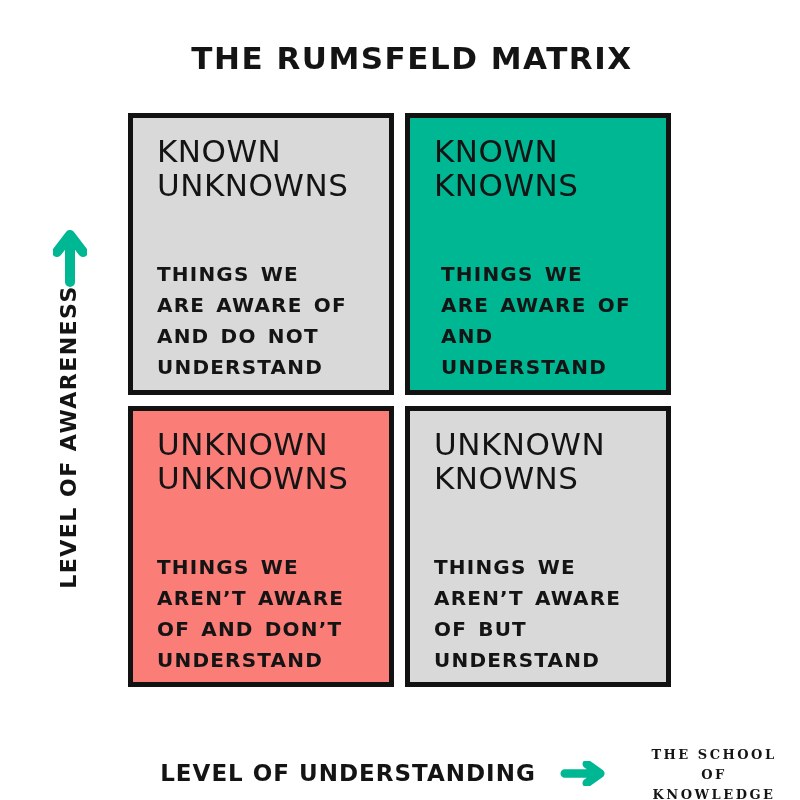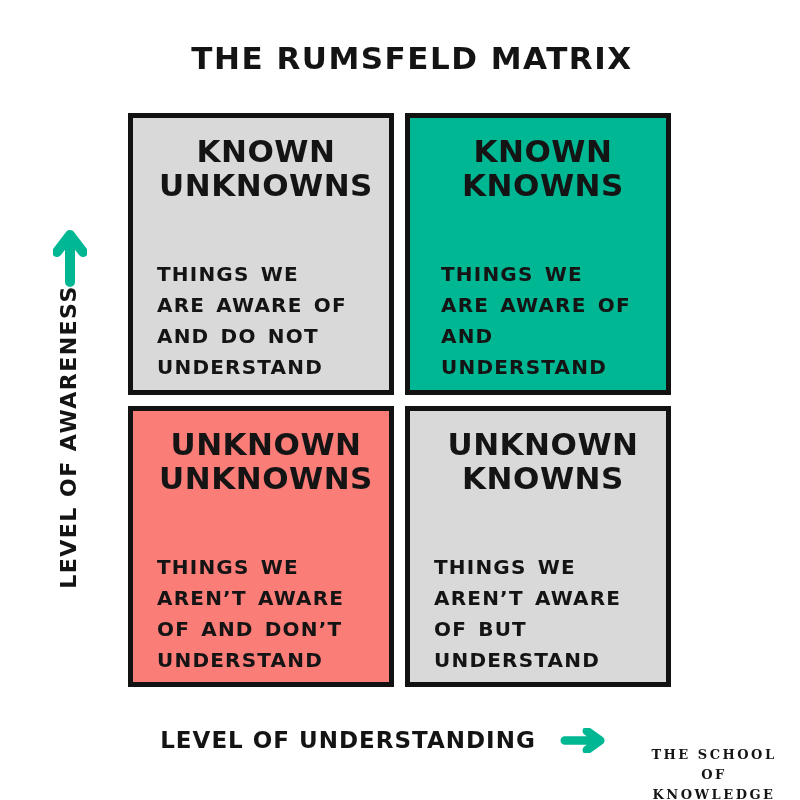--- a/index.html
+++ b/index.html
@@ -37,25 +37,24 @@
   }
 
   .quad {
     border: 5px solid #121212;
     padding: 16px 14px 0 24px;
     background: #D9D9D9;
   }
 
   .quad-title {
     font-size: 31px;
-    font-weight: bold;
+    font-weight: normal;
     line-height: 1.1;
     letter-spacing: 0.5px;
     white-space: pre-line;
-    text-align: center;
   }
 
   .quad-body {
     margin-top: 57px;
     font-size: 20px;
     font-weight: bold;
     line-height: 1.55;
     letter-spacing: 1.2px;
     word-spacing: 3px;
     white-space: pre-line;
@@ -78,21 +77,21 @@
     transform: translate(-50%, -50%) rotate(-90deg);
     font-size: 22px;
     font-weight: bold;
     letter-spacing: 1.5px;
     white-space: nowrap;
   }
 
   .axis-x {
     position: absolute;
     left: 0;
-    top: 726px;
+    top: 759px;
     width: 766px;
     display: flex;
     justify-content: center;
     align-items: center;
     gap: 24px;
   }
 
   .axis-x-label {
     font-size: 23px;
     font-weight: bold;

